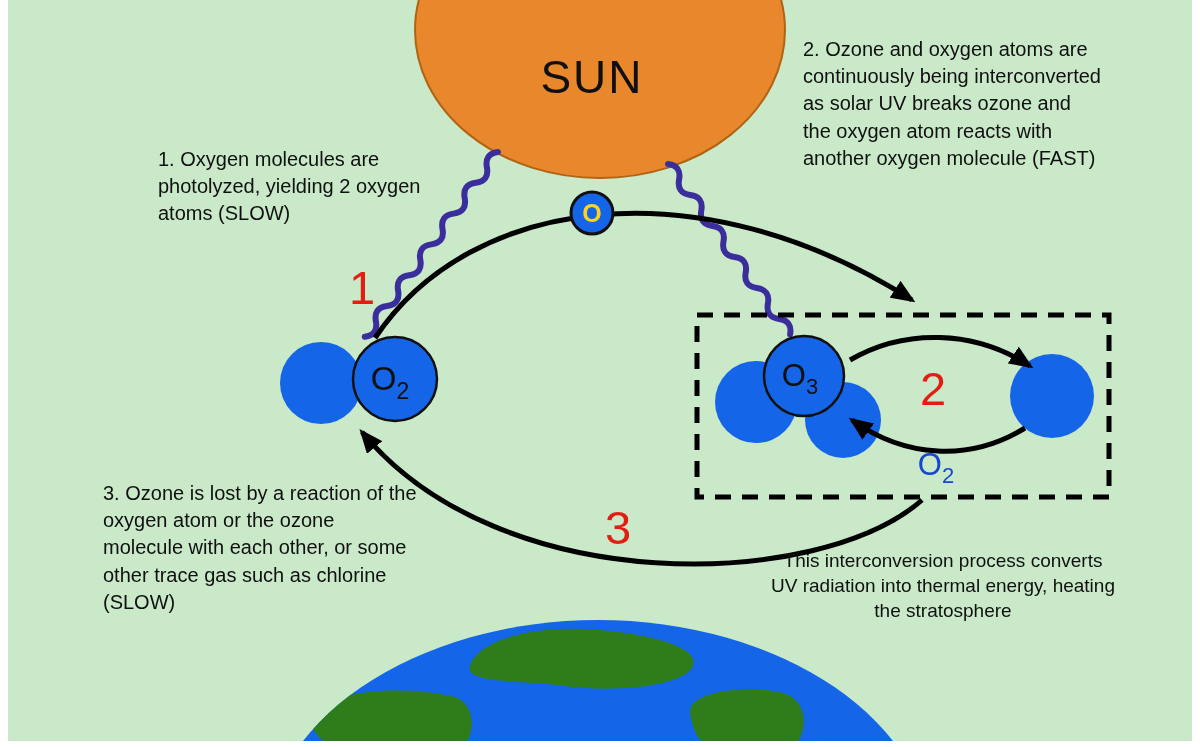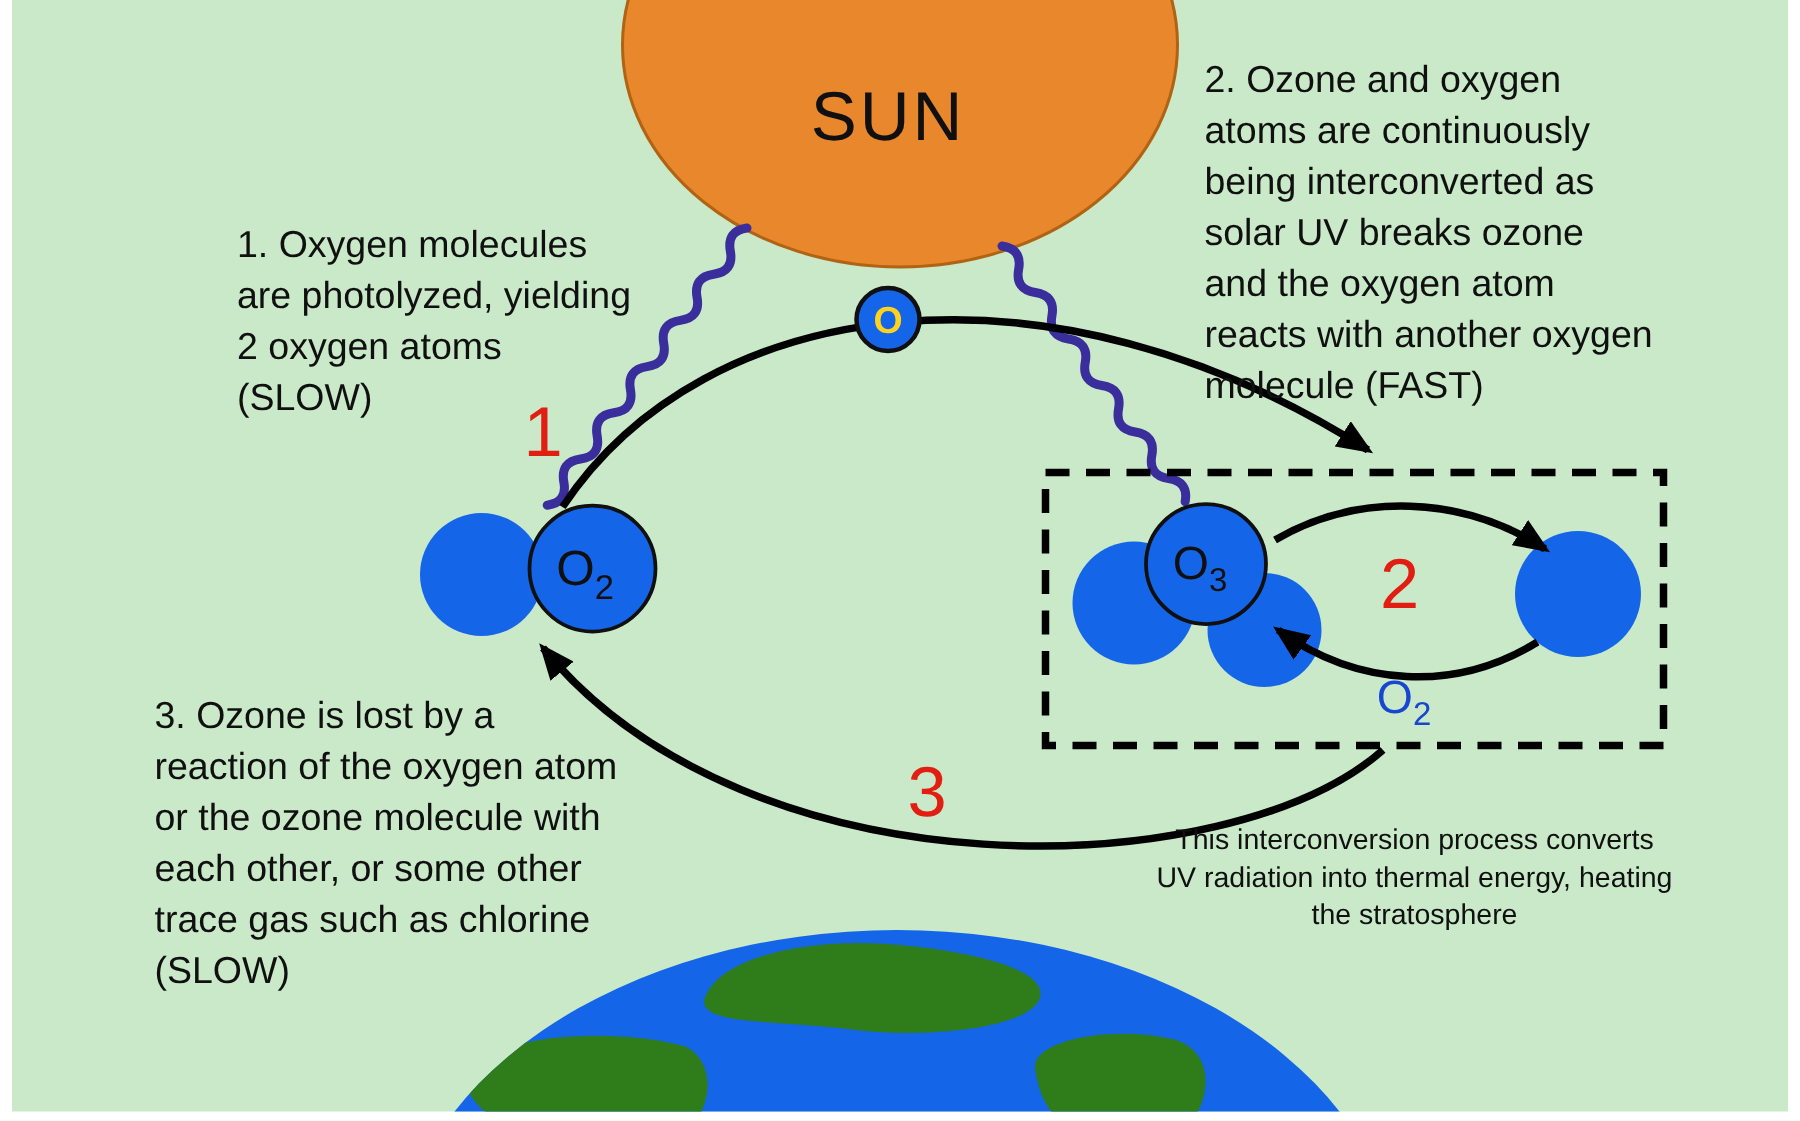--- a/index.html
+++ b/index.html
@@ -8,28 +8,28 @@
     width: 1200px;
     height: 747px;
     overflow: hidden;
     background: #ffffff;
     font-family: "Liberation Sans", sans-serif;
   }
   .stage svg { position: absolute; left: 0; top: 0; }
   .annotation {
     position: absolute;
     color: #101010;
-    font-size: 25px;
+    font-size: 20px;
     line-height: 1.36;
     z-index: 5;
   }
   .annotation.small { font-size: 19px; line-height: 1.32; }
   .a1 { left: 158px; top: 146px; width: 272px; }
   .a2 { left: 803px; top: 36px;  width: 300px; }
-  .a3 { left: 103px; top: 460px; width: 316px; }
+  .a3 { left: 103px; top: 480px; width: 316px; }
   .a4 { left: 768px; top: 548px; width: 350px; text-align: center; }
   text, tspan { font-family: "Liberation Sans", sans-serif; }
 </style>
 </head>
 <body>
 
 <div class="stage">
 
   <svg width="1200" height="747" viewBox="0 0 1200 747">
     <defs>

